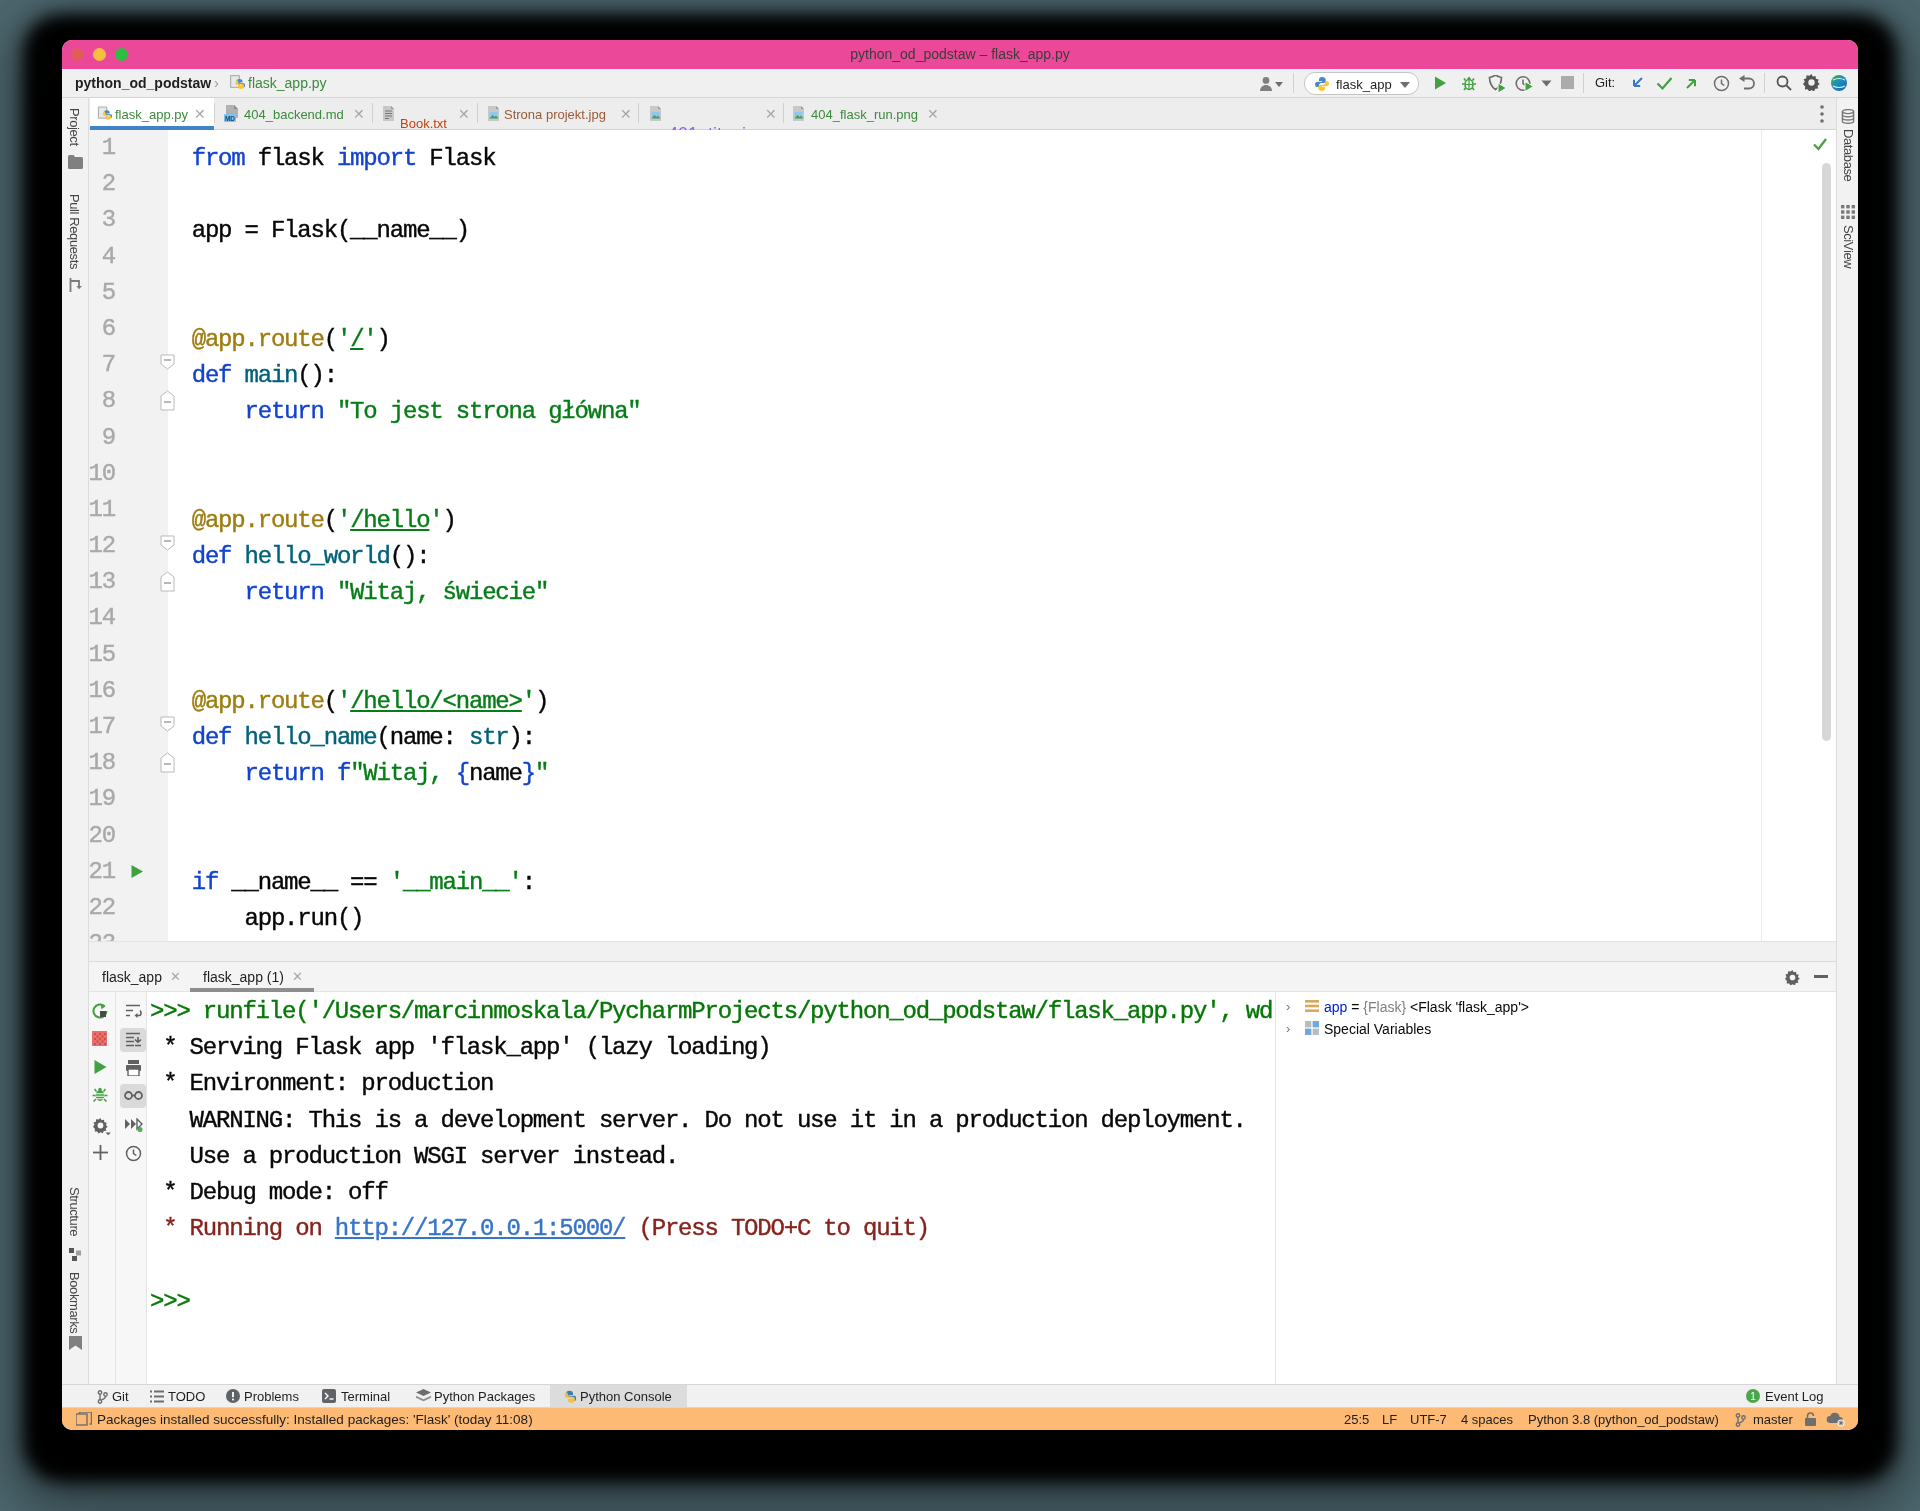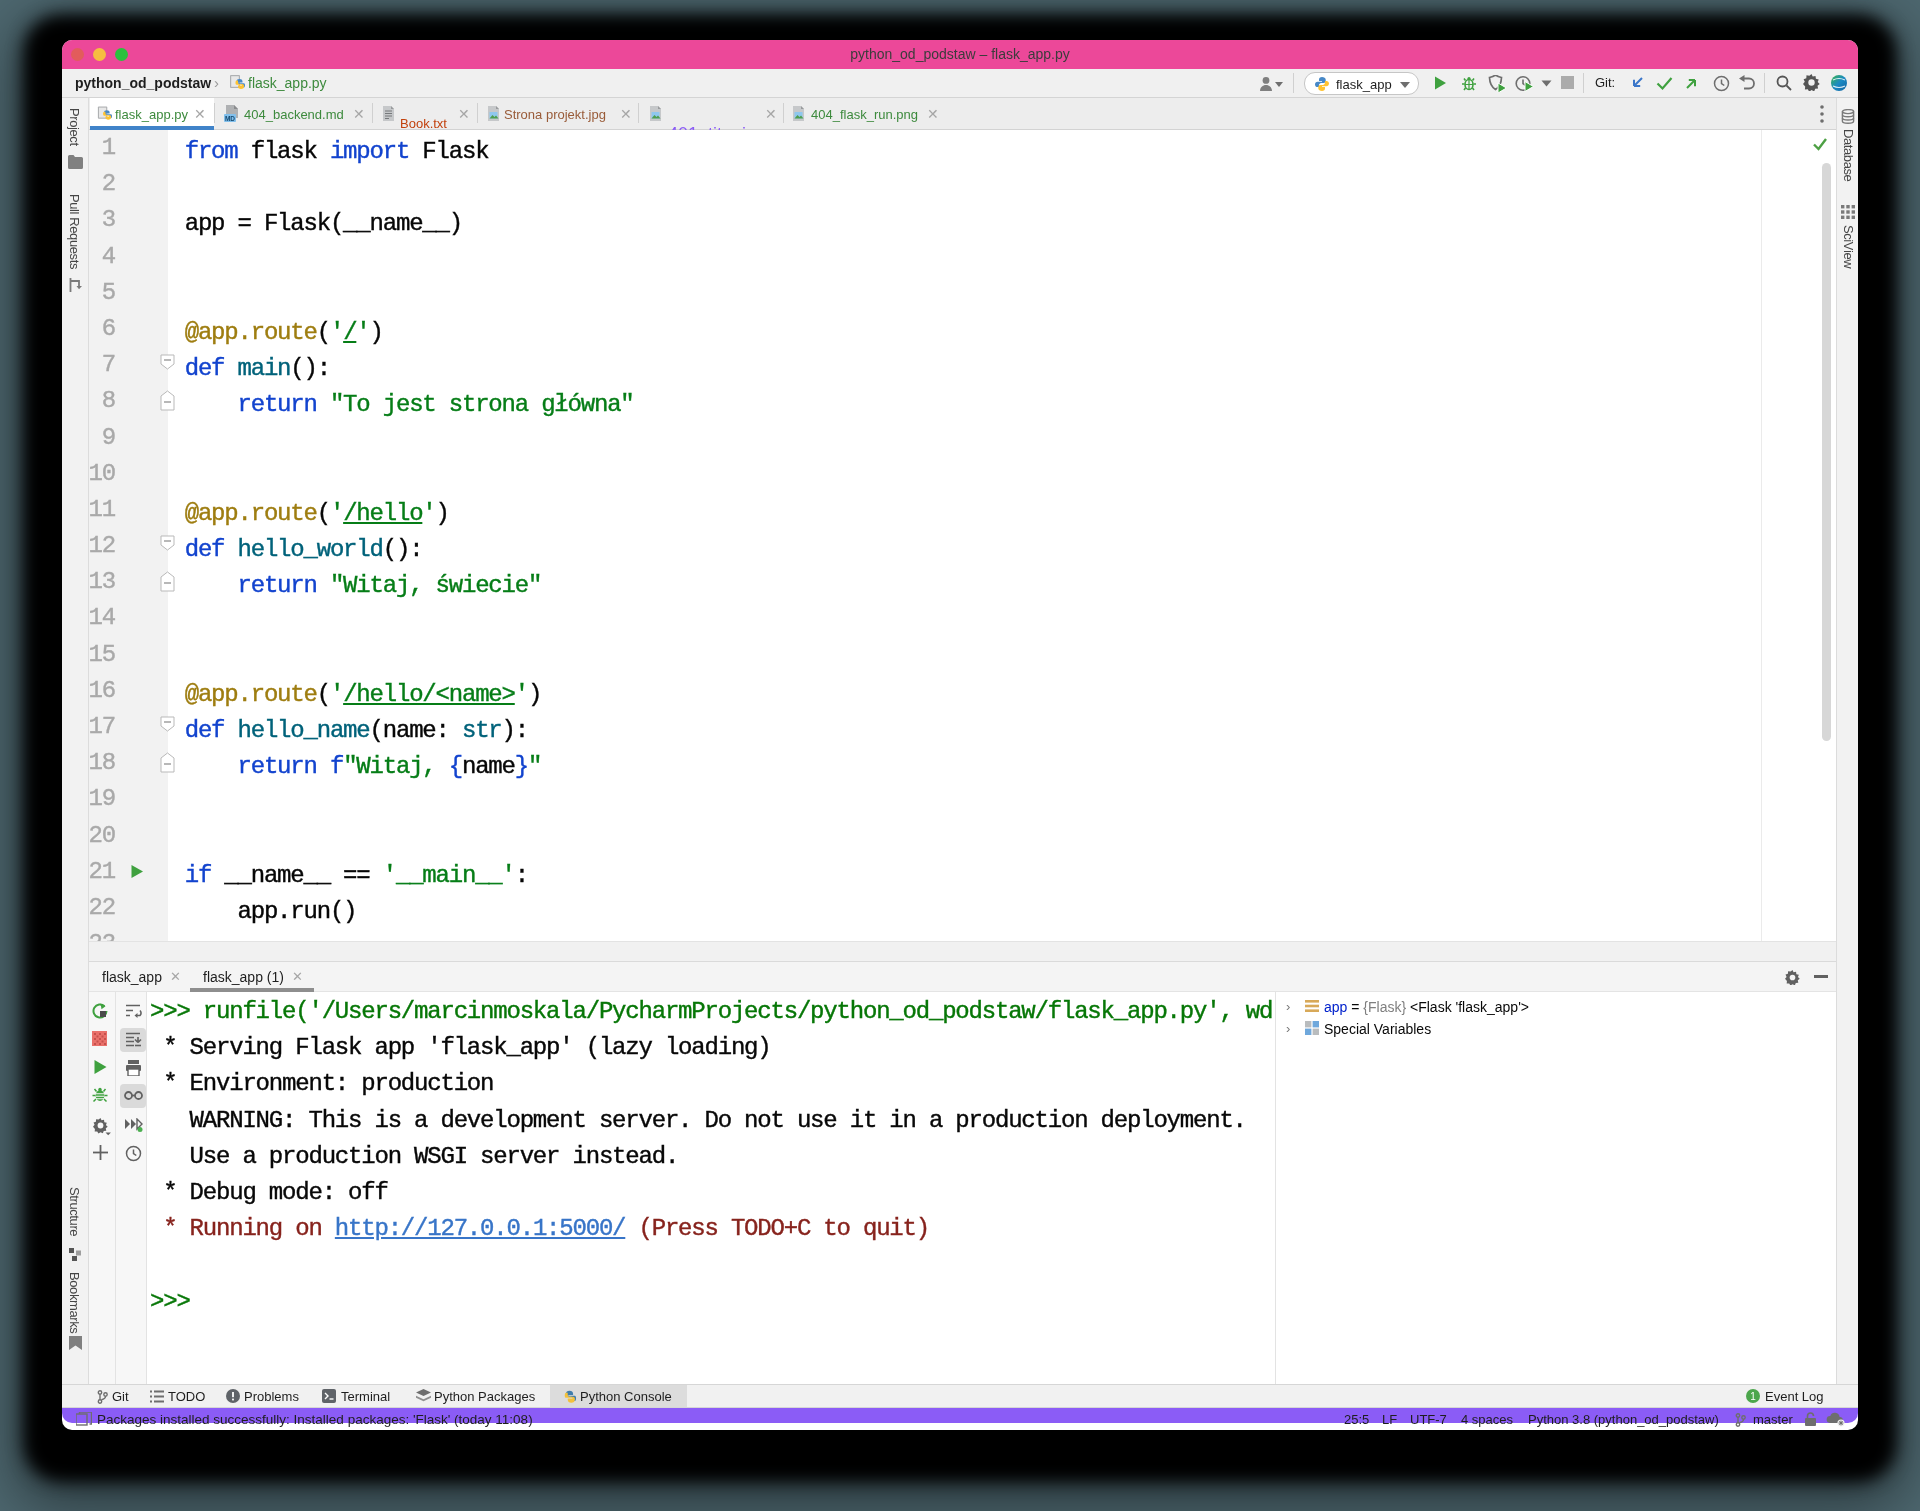--- a/index.html
+++ b/index.html
@@ -15,21 +15,21 @@
 #navbar{left:0;top:29px;width:1796px;height:29px;background:#F0F0F0;border-bottom:1px solid #D4D4D4}
 #tabrow{left:27px;top:58px;width:1747px;height:32px;background:#EDEDED;border-bottom:1px solid #D3D3D3}
 #stripL{left:0;top:58px;width:27px;height:1286px;background:#F2F2F2;border-right:1px solid #DCDCDC}
 #stripR{left:1774px;top:58px;width:22px;height:1286px;background:#F2F2F2;border-left:1px solid #DCDCDC}
 #editor{left:27px;top:90px;width:1747px;height:811px;background:#fff;overflow:hidden}
 #gutter{left:0;top:0;width:79px;height:851px;background:#F2F2F2}
 #headerA{left:27px;top:901px;width:1747px;height:21px;background:#F1F1F1;border-top:1px solid #E3E3E3;border-bottom:1px solid #DADADA}
 #headerB{left:27px;top:922px;width:1747px;height:30px;background:#F4F4F4;border-bottom:1px solid #E4E4E4}
 #console{left:27px;top:952px;width:1747px;height:392px;background:#fff}
 #toolbar{left:0;top:1344px;width:1796px;height:23px;background:#F1F1F1;border-top:1px solid #D6D6D6}
-#statusbar{left:0;top:1367px;width:1796px;height:16px;background:#8b5cf6;border-top:1px solid #D6D6D6;border-radius:0 0 10px 10px}
+#statusbar{left:0;top:1367px;width:1796px;height:23px;background:#fdba74;border-top:1px solid #D6D6D6;border-radius:0 0 10px 10px}
 .vtext{writing-mode:vertical-rl;font-size:13px;color:#454545;letter-spacing:-0.4px}
 .tl{width:13.5px;height:13.5px;border-radius:50%;top:7.5px}
 .sep{width:1px;height:20px;background:#D0D0D0;top:4px}
 .tabx{color:#A6A6A6;font-size:14px;font-weight:400}
 .kw{color:#1243CE}
 .str{color:#067D17}
 .dec{color:#9E7D10}
 .fn{color:#00627A}
 .cin{color:#077707}
 .cerr{color:#87231D}
@@ -286,21 +286,21 @@
 14
 15
 16
 17
 18
 19
 20
 21
 22
 23</div>
-    <pre class="abs mono" style="left:91.7px;top:0;margin:4px;color:#070707"><span class="kw">from</span> flask <span class="kw">import</span> Flask
+    <pre class="abs mono" style="left:91.7px;top:0;margin:11px;color:#070707"><span class="kw">from</span> flask <span class="kw">import</span> Flask
 
 app = Flask(__name__)
 
 
 <span class="dec">@app.route</span>(<span class="str">'<u>/</u>'</span>)
 <span class="kw">def</span> <span class="fn">main</span>():
     <span class="kw">return</span> <span class="str">"To jest strona główna"</span>
 
 
 <span class="dec">@app.route</span>(<span class="str">'<u>/hello</u>'</span>)

